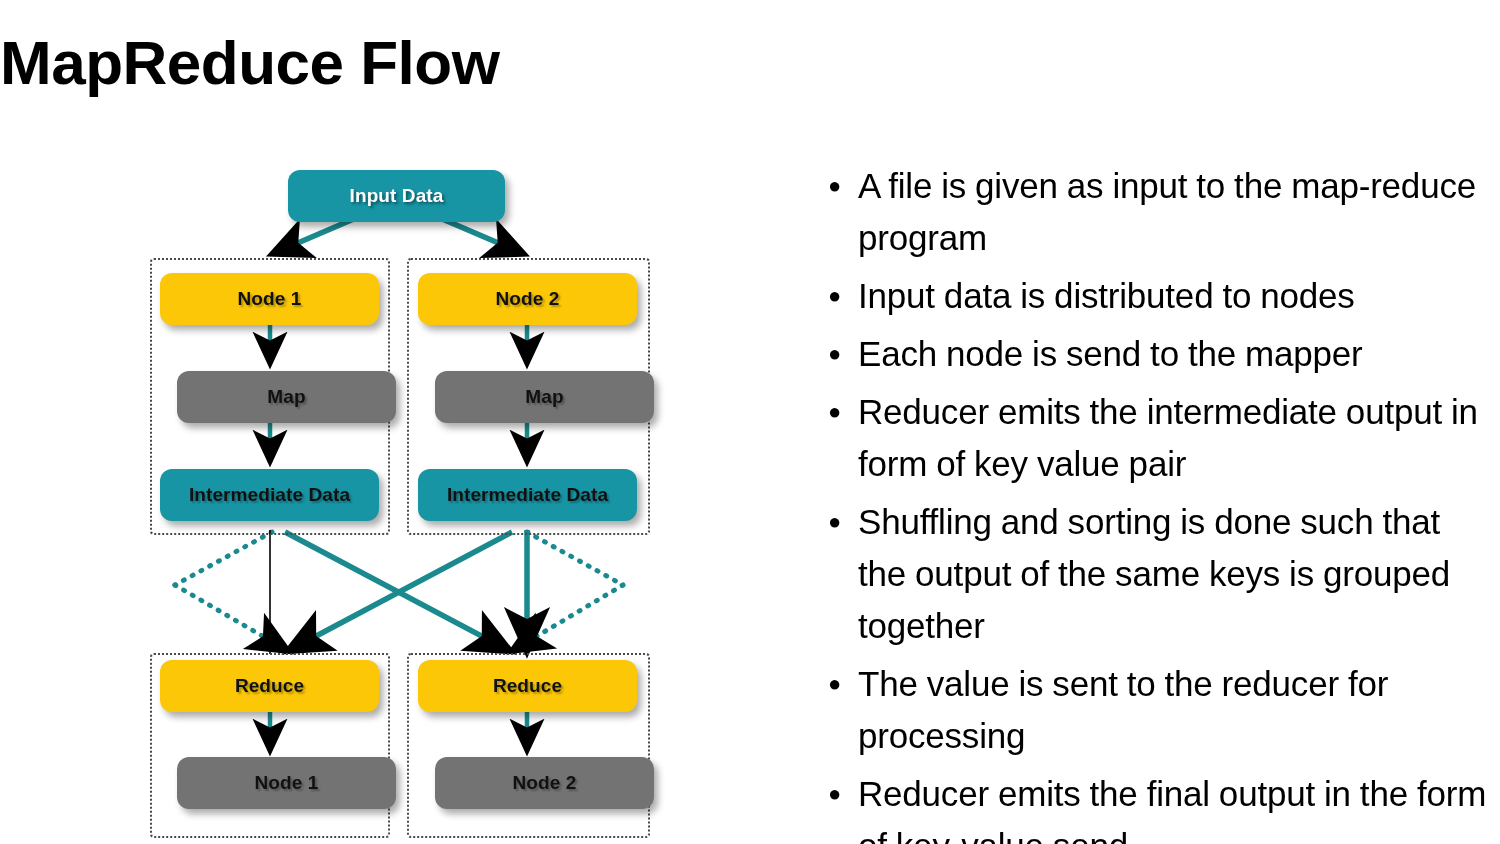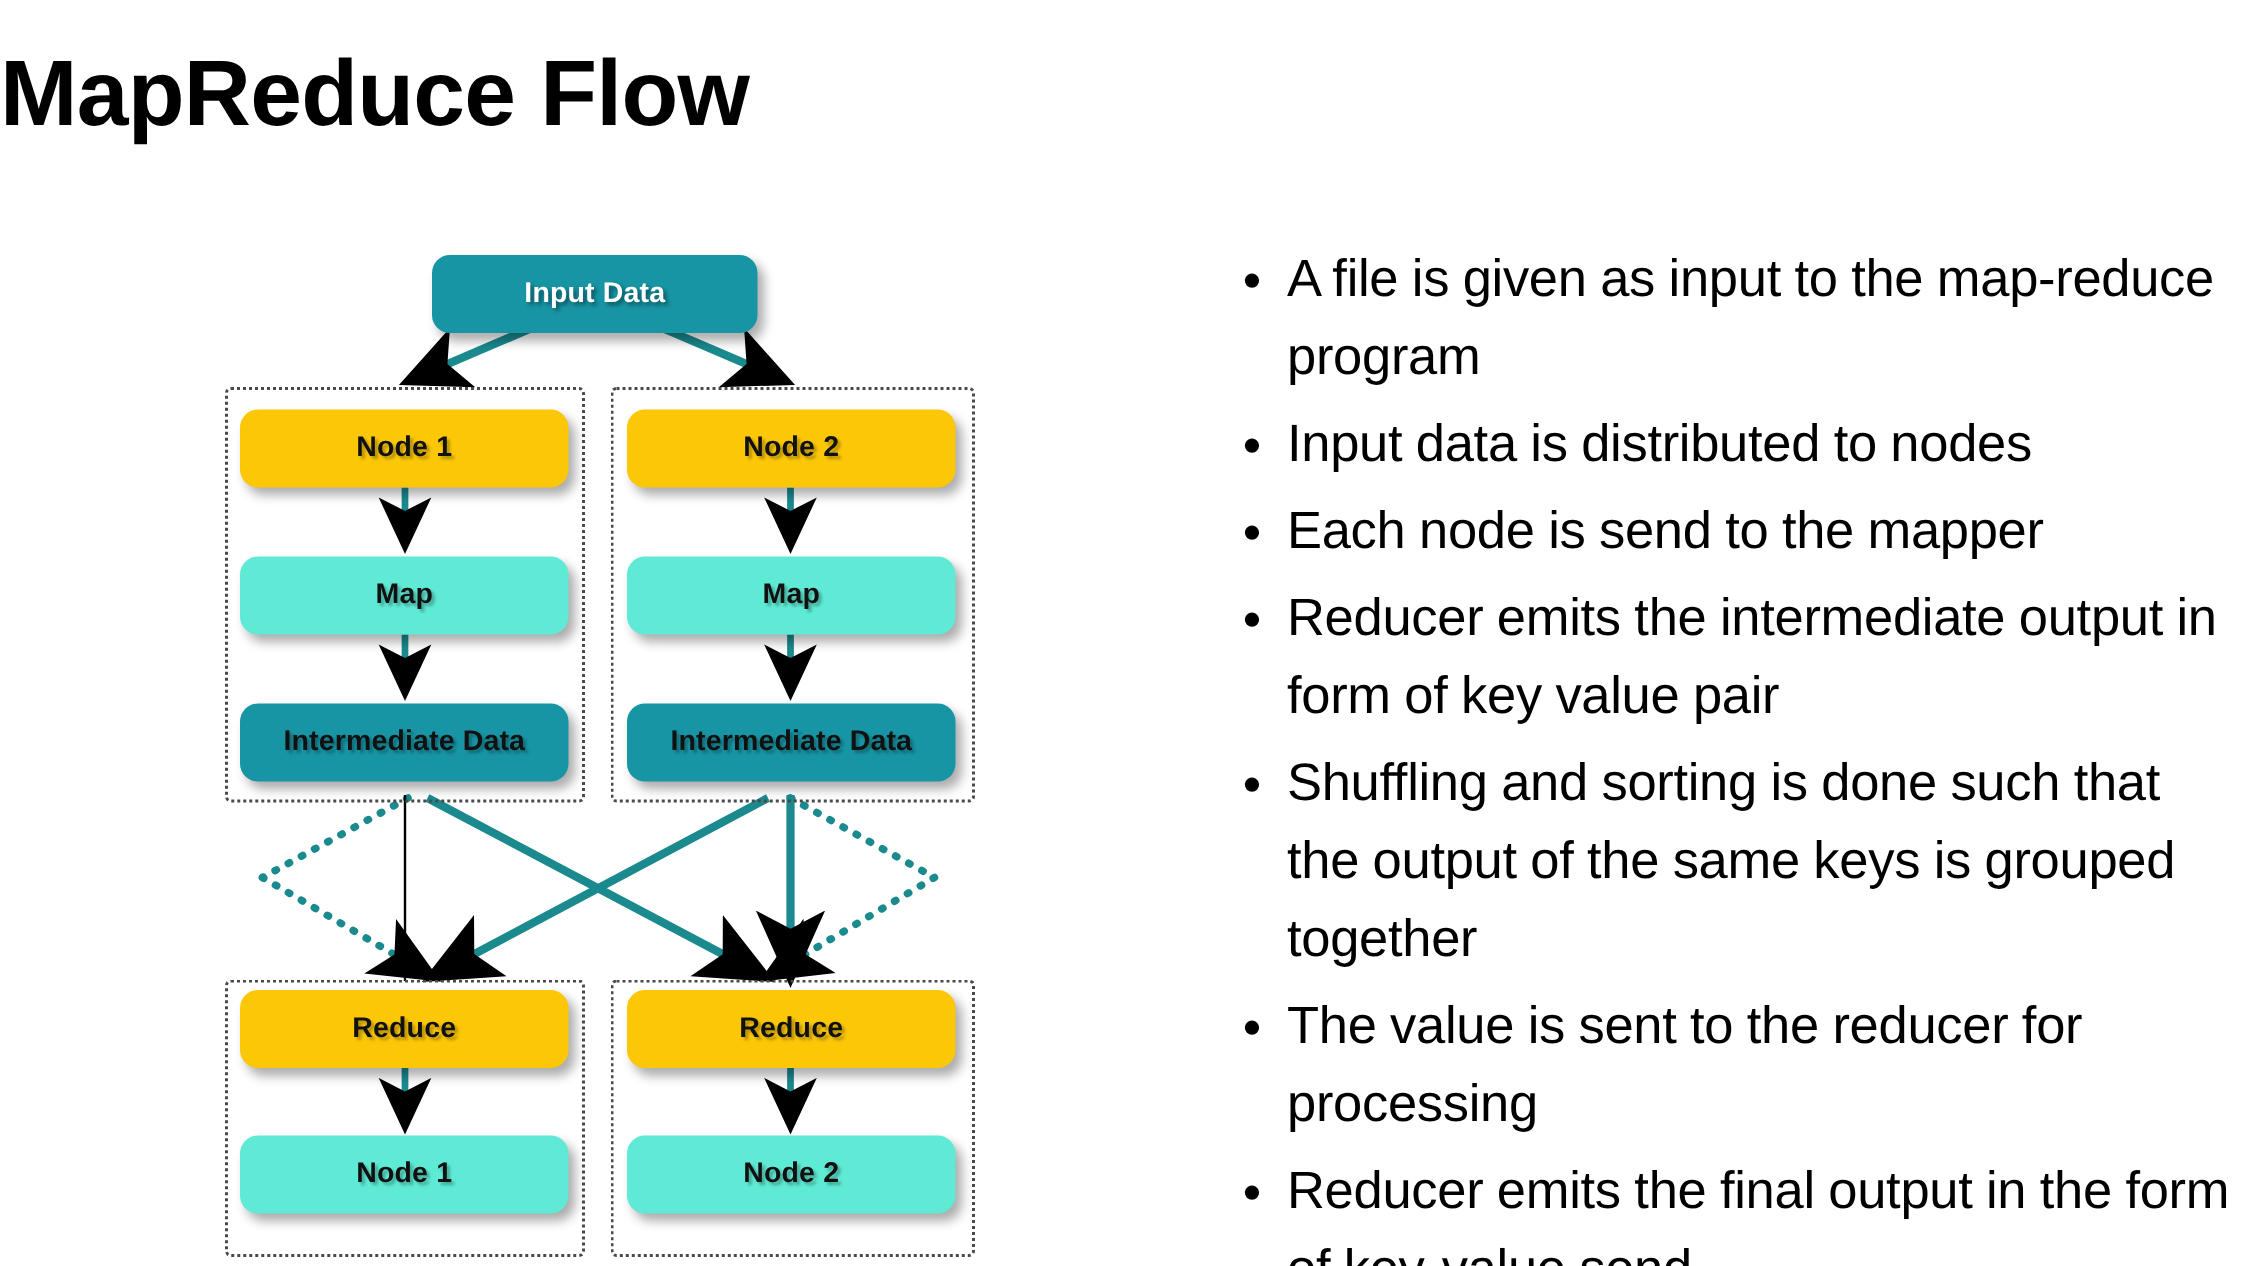--- a/index.html
+++ b/index.html
@@ -57,21 +57,21 @@
     font-weight: bold;
     font-size: 19px;
     letter-spacing: 0.1px;
     box-shadow: 4px 5px 7px rgba(0,0,0,0.33);
     box-sizing: border-box;
     z-index: 3;
   }
   .node-box.teal  { background: #1795a5; color: #ffffff; }
   .node-box.teal2 { background: #1795a5; color: #111111; align-items: center; }
   .node-box.gold  { background: #fbc707; color: #111111; }
-  .node-box.green { background: #5eead4; color: #111111; }
+  .node-box.green { background: #737373; color: #111111; margin-left: 17px; }
 
   .node-box span {
     text-shadow: 2px 2px 2px rgba(0,0,0,0.28);
     pointer-events: none;
   }
   .node-box.teal span { text-shadow: 2px 2px 3px rgba(0,0,0,0.45); }
 
   .group-box {
     position: absolute;
     border: 2px dotted #4a4a4a;

